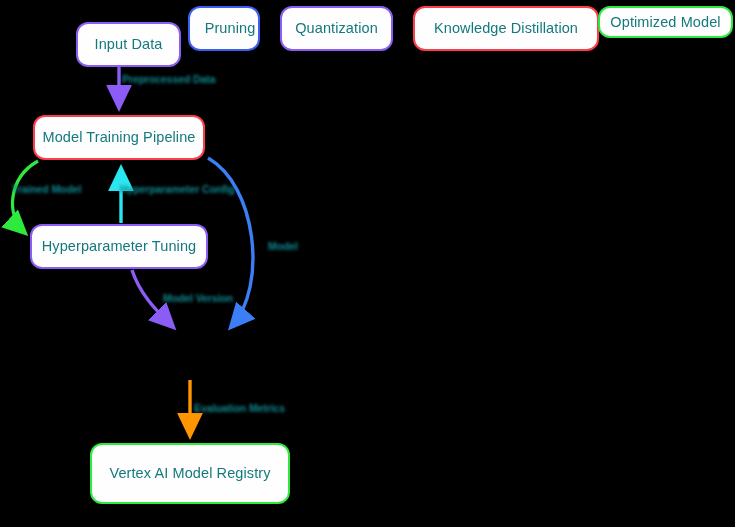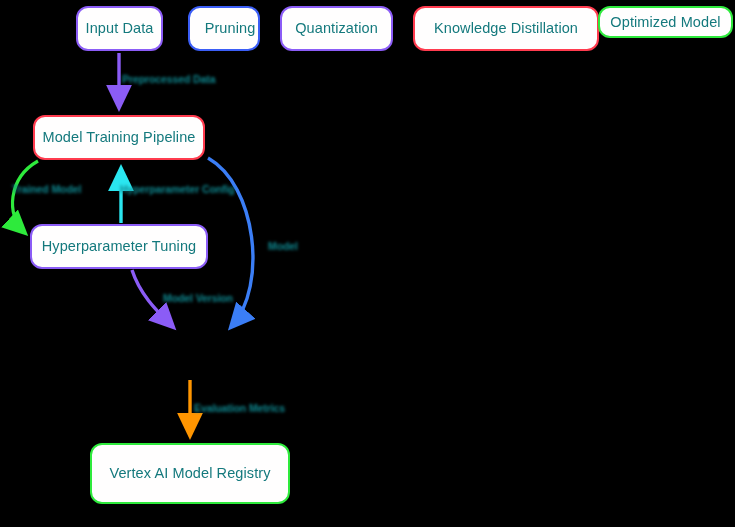--- a/index.html
+++ b/index.html
@@ -94,21 +94,21 @@
 
     <path d="M121,223 L121,170" fill="none" stroke="#2ae6f0" stroke-width="3.4" marker-end="url(#ah-cyan)"></path>
 
     <path d="M208,158 C256,185 268,285 232,326" fill="none" stroke="#3b7ef6" stroke-width="3.4" marker-end="url(#ah-blue)"></path>
 
     <path d="M132,270 C140,295 158,312 172,326" fill="none" stroke="#8b5cf6" stroke-width="3.4" marker-end="url(#ah-purple2)"></path>
 
     <path d="M190,380 L190,434" fill="none" stroke="#ff9500" stroke-width="3.4" marker-end="url(#ah-orange)"></path>
   </svg>
 
-  <div class="node" style="left:76px; top:6px; width:87px; height:45px; border-color:#8b5cf6;">
+  <div class="node" style="left:76px; top:22px; width:105px; height:45px; border-color:#8b5cf6;">
     <span class="node-label">Input Data</span>
   </div>
 
   <div class="node" style="left:188px; top:6px; width:72px; height:45px; border-color:#3b5ef6;padding-left:12px;">
     <span class="node-label">Pruning</span>
   </div>
 
   <div class="node" style="left:280px; top:6px; width:113px; height:45px; border-color:#8b5cf6;">
     <span class="node-label">Quantization</span>
   </div>

